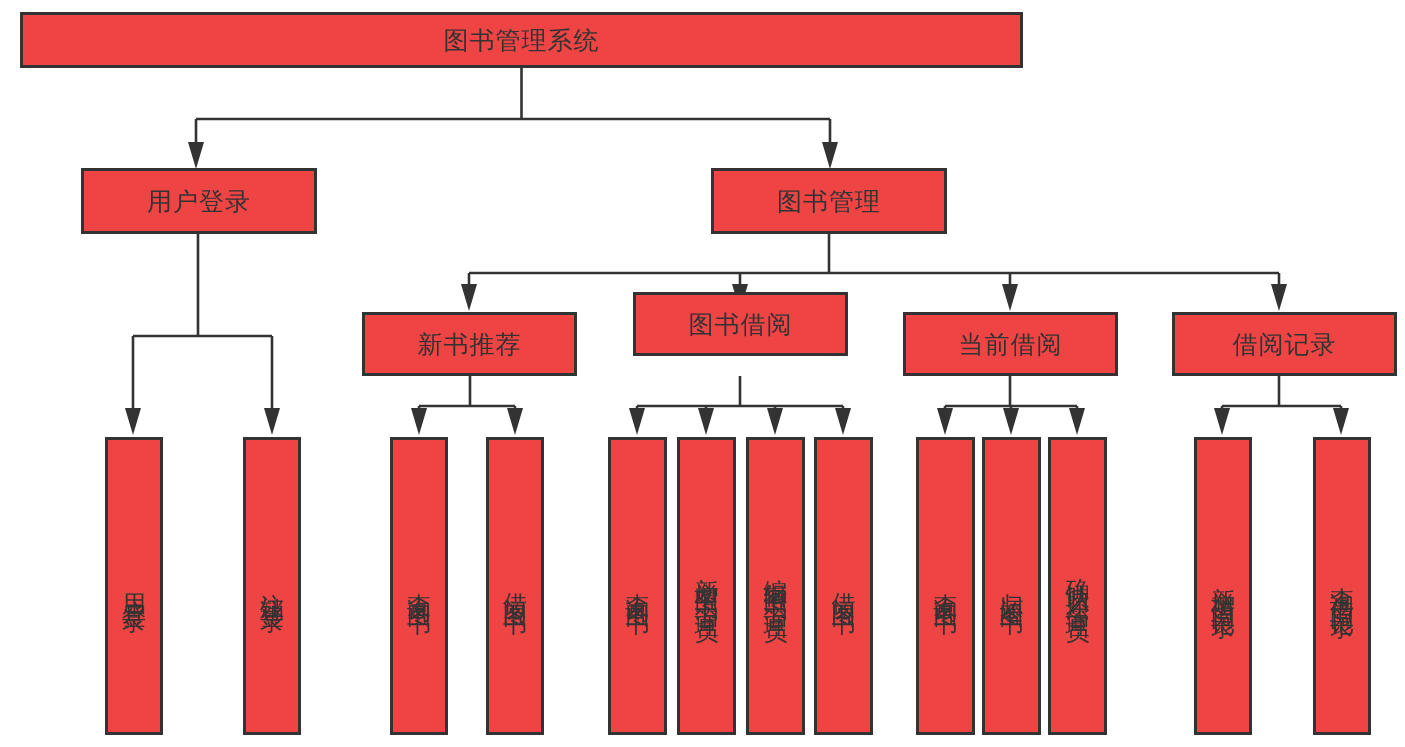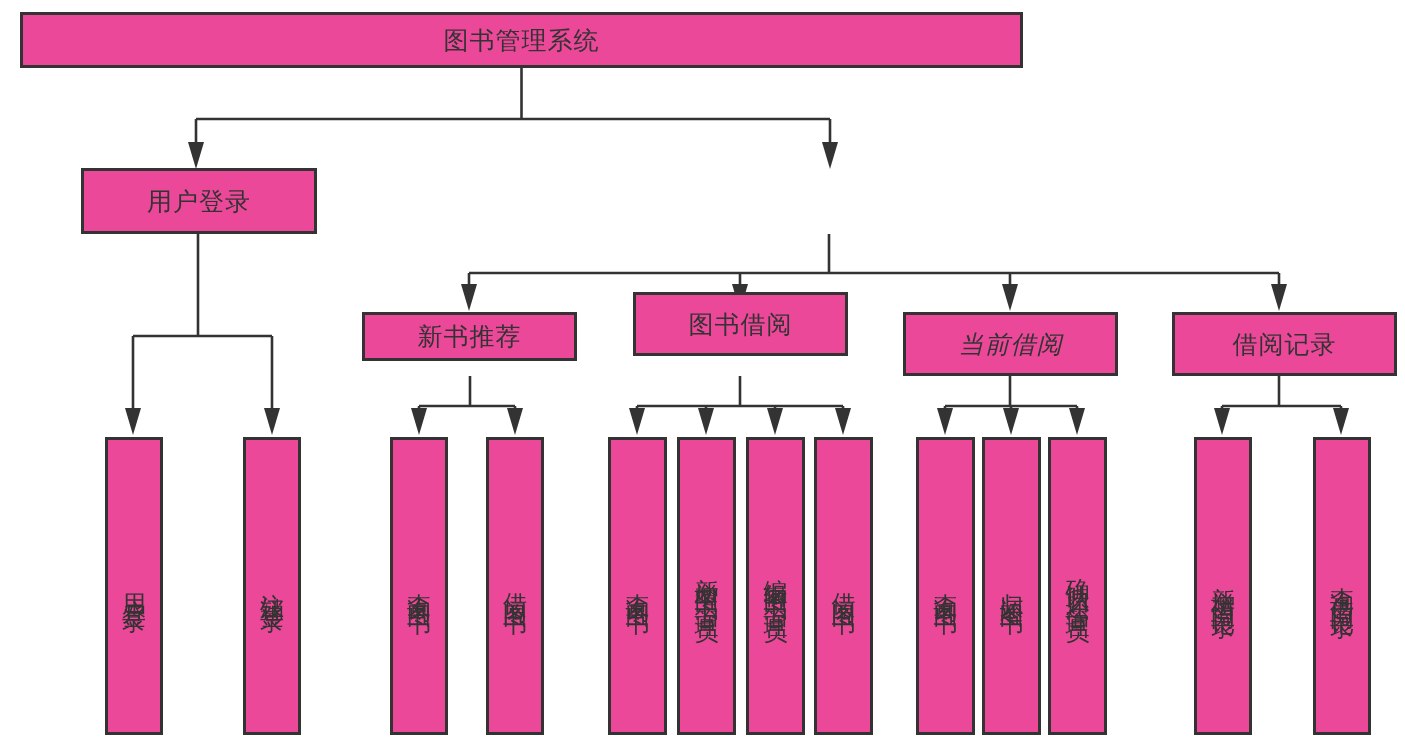--- a/index.html
+++ b/index.html
@@ -20,21 +20,21 @@
     left: 0;
     top: 0;
     width: 1405px;
     height: 747px;
     z-index: 1;
   }
   .node {
     position: absolute;
     box-sizing: border-box;
     border: 3px solid #333333;
-    background: #ec4899;
+    background: #ef4444;
     color: #333333;
     display: flex;
     align-items: center;
     justify-content: center;
     z-index: 2;
   }
   .node.h {
     font-size: 25px;
     letter-spacing: 1px;
     white-space: nowrap;
@@ -107,24 +107,25 @@
       <polygon points="1069,408 1085,408 1077,435"></polygon>
 
       <polygon points="1214,408 1230,408 1222,435"></polygon>
       <polygon points="1333,408 1349,408 1341,435"></polygon>
     </g>
   </svg>
 
   <div class="node h" style="left:20px; top:12px; width:1003px; height:56px;">图书管理系统</div>
 
   <div class="node h" style="left:81px; top:168px; width:236px; height:66px;">用户登录</div>
+  <div class="node h" style="left:711px; top:168px; width:236px; height:66px;">图书管理</div>
 
-  <div class="node h" style="left:362px; top:312px; width:215px; height:49px;">新书推荐</div>
+  <div class="node h" style="left:362px; top:312px; width:215px; height:64px;">新书推荐</div>
   <div class="node h" style="left:633px; top:292px; width:215px; height:64px;">图书借阅</div>
-  <div class="node h" style="left:903px; top:312px; width:215px; height:64px;font-style:italic;">当前借阅</div>
+  <div class="node h" style="left:903px; top:312px; width:215px; height:64px;">当前借阅</div>
   <div class="node h" style="left:1172px; top:312px; width:225px; height:64px;">借阅记录</div>
 
   <div class="node v" style="left:105px; top:437px; width:58px; height:298px;">用户登录</div>
   <div class="node v" style="left:243px; top:437px; width:58px; height:298px;">注销登录</div>
 
   <div class="node v" style="left:390px; top:437px; width:58px; height:298px;">查询图书</div>
   <div class="node v" style="left:486px; top:437px; width:58px; height:298px;">借阅图书</div>
 
   <div class="node v" style="left:608px; top:437px; width:59px; height:298px;">查询图书</div>
   <div class="node v" style="left:677px; top:437px; width:59px; height:298px;">新增图书（管理员）</div>

